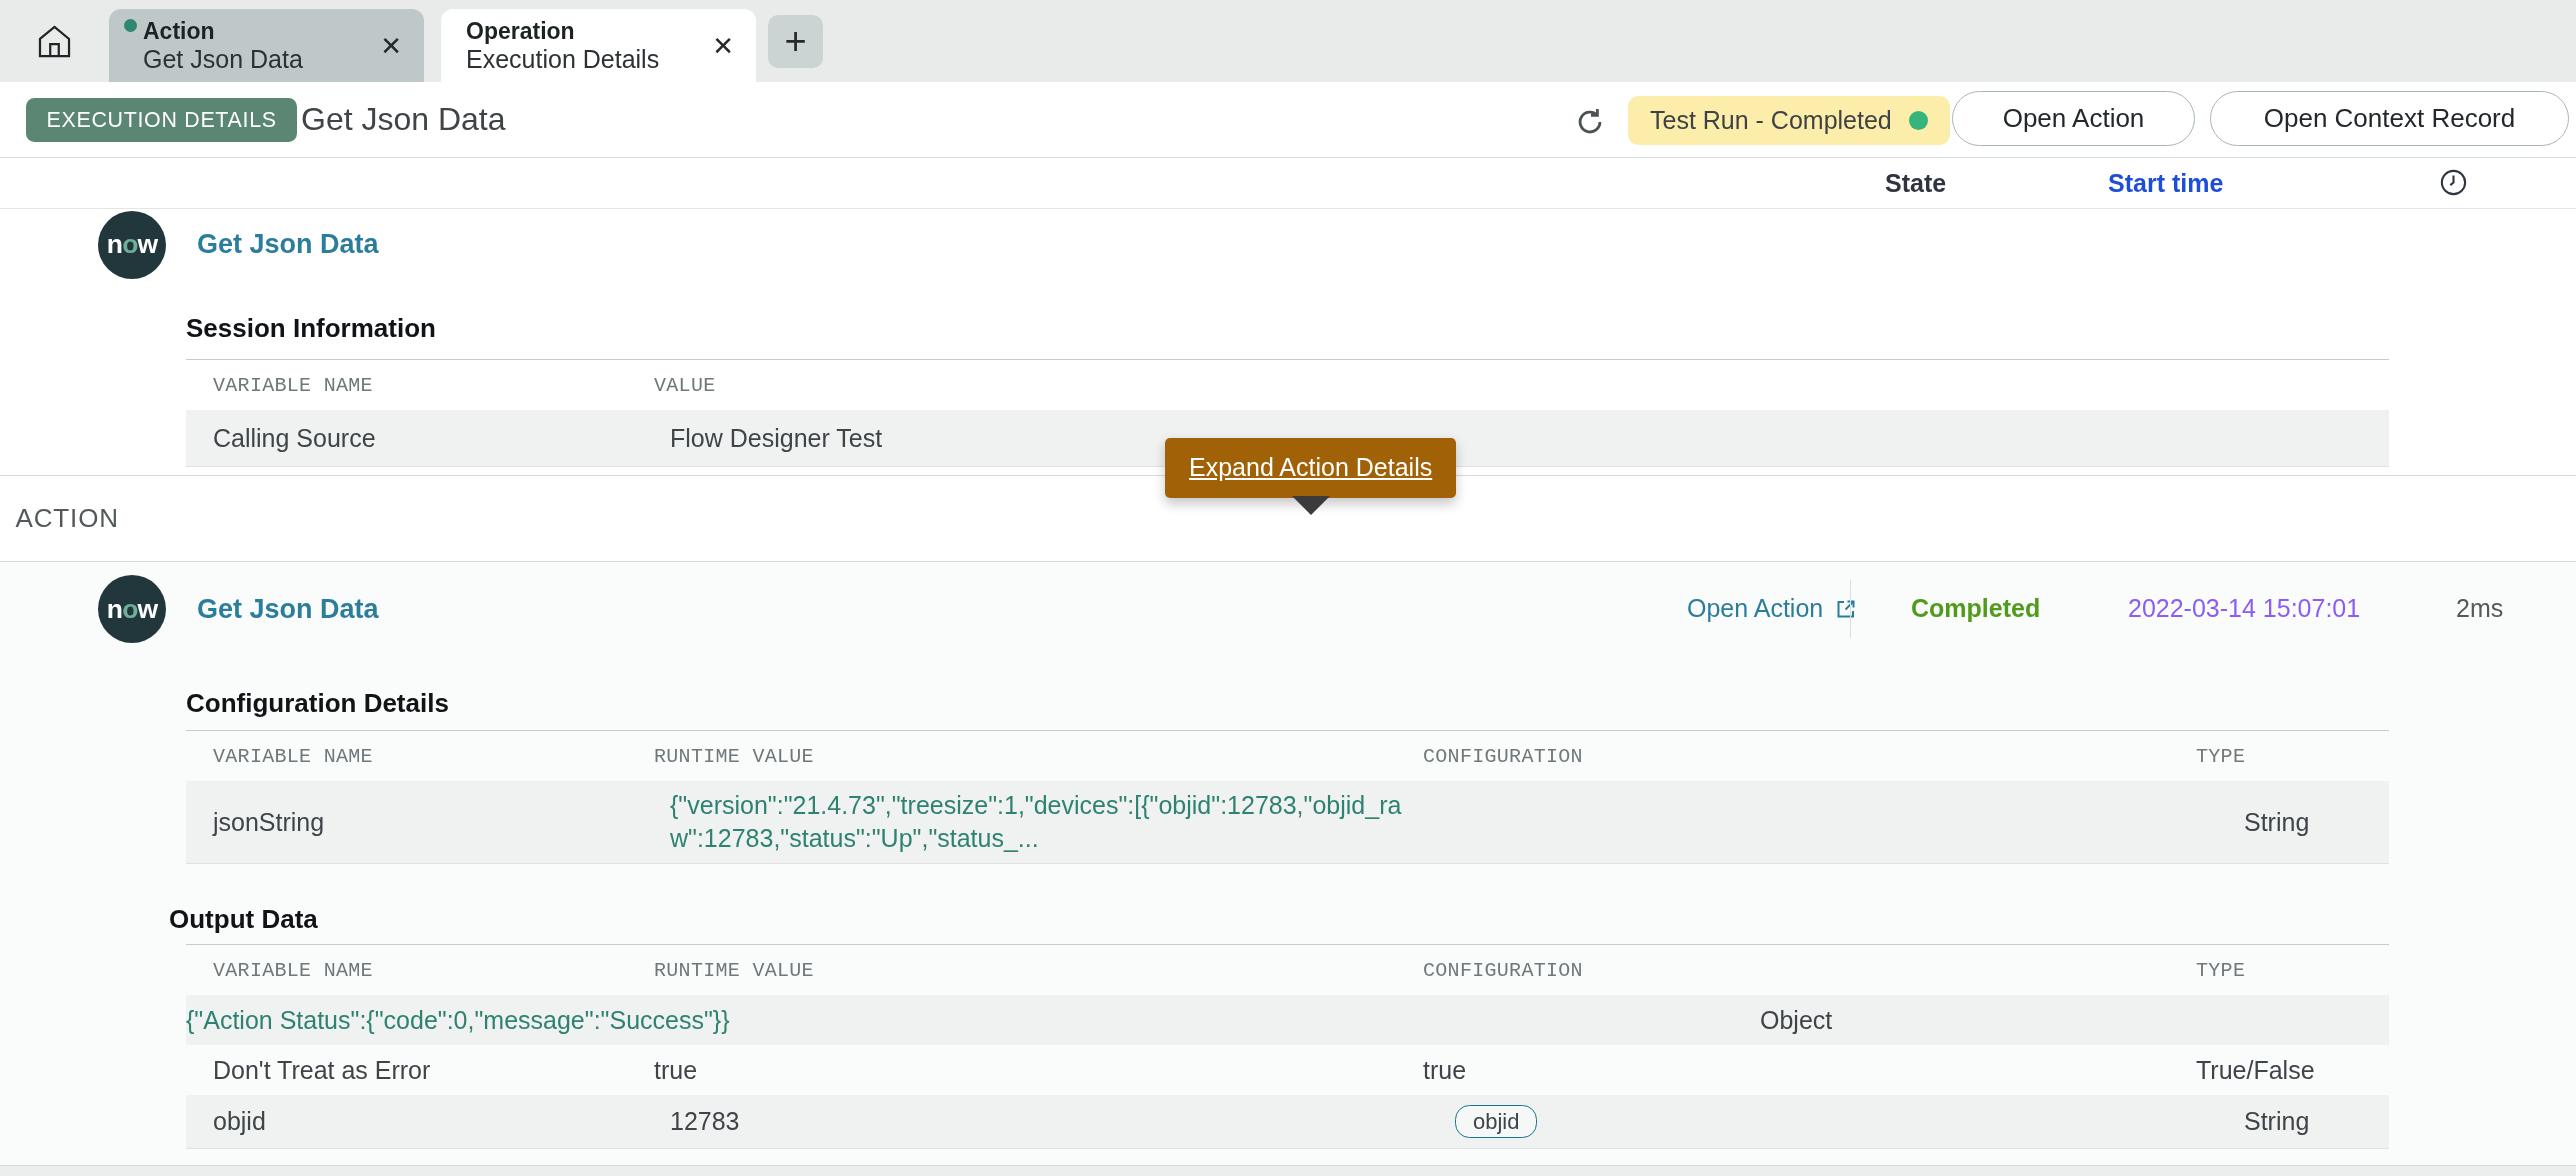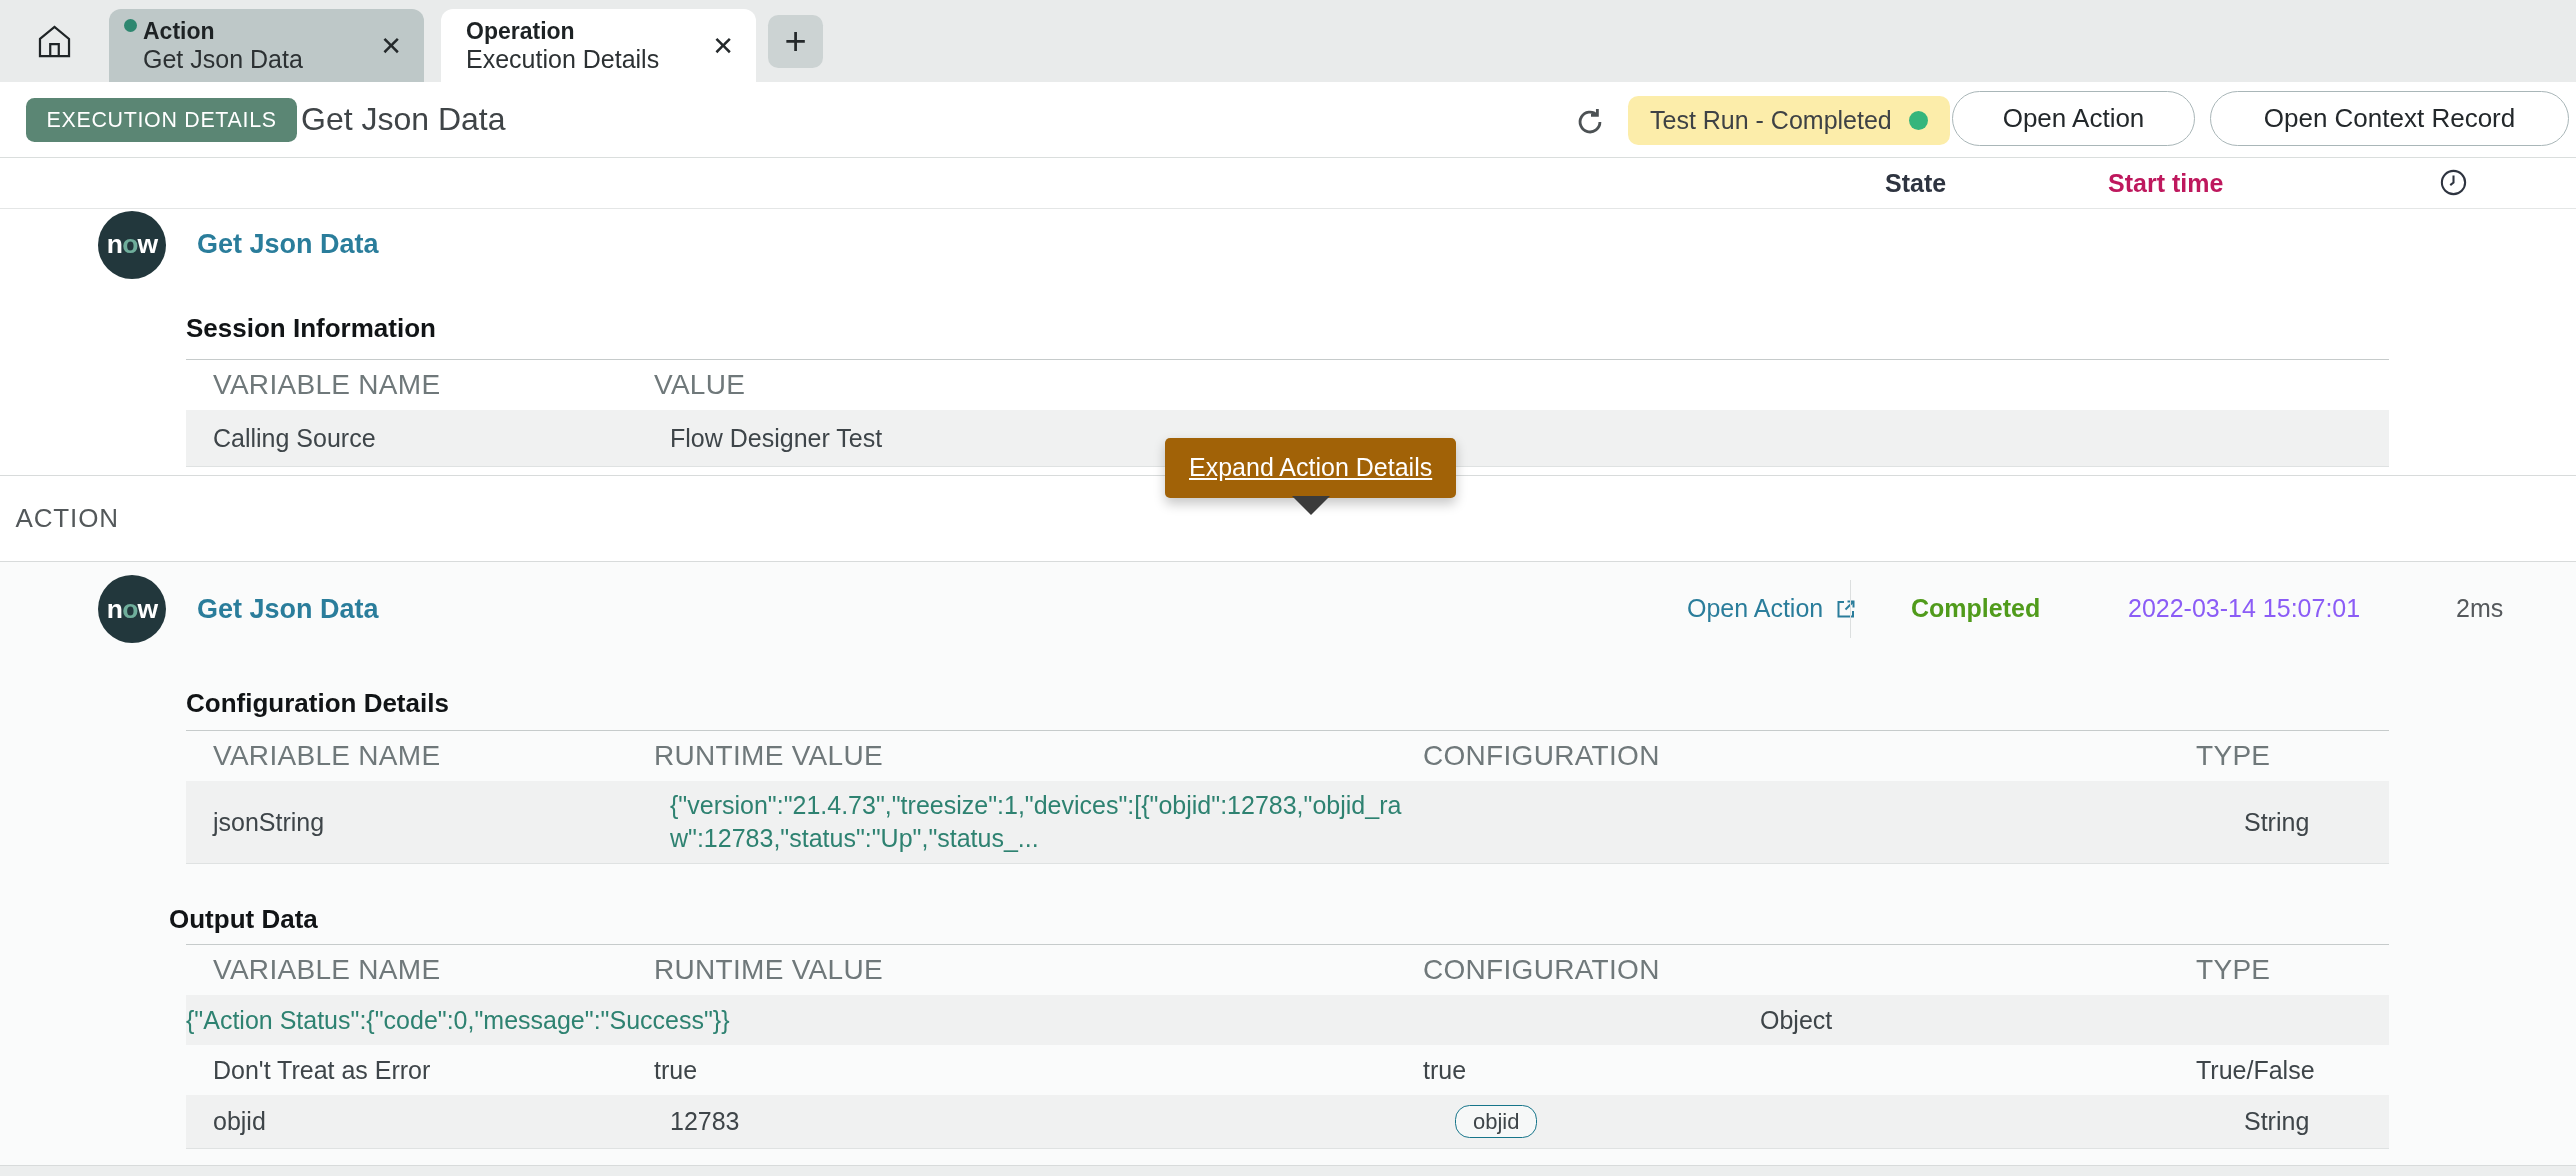--- a/index.html
+++ b/index.html
@@ -81,21 +81,21 @@
   }
   .btn-open-action { left: 1952px; width: 243px; }
   .btn-open-context { left: 2210px; width: 359px; }
 
   
   .grid-header {
     position: absolute; left: 0; top: 158px; width: 2576px; height: 51px;
     background: #ffffff; border-bottom: 0.9px solid #e4e6e6;
   }
   .grid-header .col-state { position: absolute; left: 1885px; top: 11px; font-size: 25px; font-weight: 700; color: #2e3440; }
-  .grid-header .col-start { position: absolute; left: 2108px; top: 11px; font-size: 25px; font-weight: 700; color: #be185d; }
+  .grid-header .col-start { position: absolute; left: 2108px; top: 11px; font-size: 25px; font-weight: 700; color: #1d4ed8; }
   .grid-header .col-clock { position: absolute; left: 2438px; top: 9.4px; }
 
   
   .flow-section {
     position: absolute; left: 0; top: 209px; width: 2576px; height: 267px;
     background: #ffffff; border-bottom: 0.9px solid #d8dbdb;
   }
   .now-logo {
     width: 68px; height: 68px; border-radius: 50%;
     background: #22373c; color: #ffffff;
@@ -105,21 +105,21 @@
   .now-logo .o-char { color: #6fae9b; }
   .flow-title-row { position: absolute; left: 98px; top: 1.7px; display: flex; align-items: center; gap: 31px; }
   .teal-link { color: #2a7d9b; font-weight: 700; font-size: 27px; cursor: pointer; }
 
   .section-heading { font-size: 26px; font-weight: 700; color: #111416; }
   .flow-section .session-heading { position: absolute; left: 186px; top: 104px; }
 
   
   .var-table { position: absolute; border-top: 1.7px solid #c6cbcb; border-bottom: 0.9px solid #dfe2e2; width: 2203px; }
   .vt-header { display: flex; align-items: center; height: 50px; }
-  .vt-header .vt-cell { font-size: 28px; color: #6f787a; letter-spacing: 0.3px; }
+  .vt-header .vt-cell { font-size: 20px; color: #6f787a; letter-spacing: 0.3px; font-family: Liberation Mono, monospace; }
   .vt-row { display: flex; align-items: center; }
   .vt-row.stripe { background: #f0f1f1; gap: 16px; }
   .vt-cell { flex-shrink: 0; padding-right: 26px; font-size: 25px; color: #3e4549; }
   .vt-c1 { width: 468px; padding-left: 27px; }
   .vt-c2 { width: 769px; }
   .vt-c3 { width: 773px; }
   .vt-c4 { width: 192px; }
   .vt-c2-wide { width: 1709px; }
   .runtime-val { color: #2e8271; word-break: break-all; line-height: 33px; max-width: 752px; }
 

